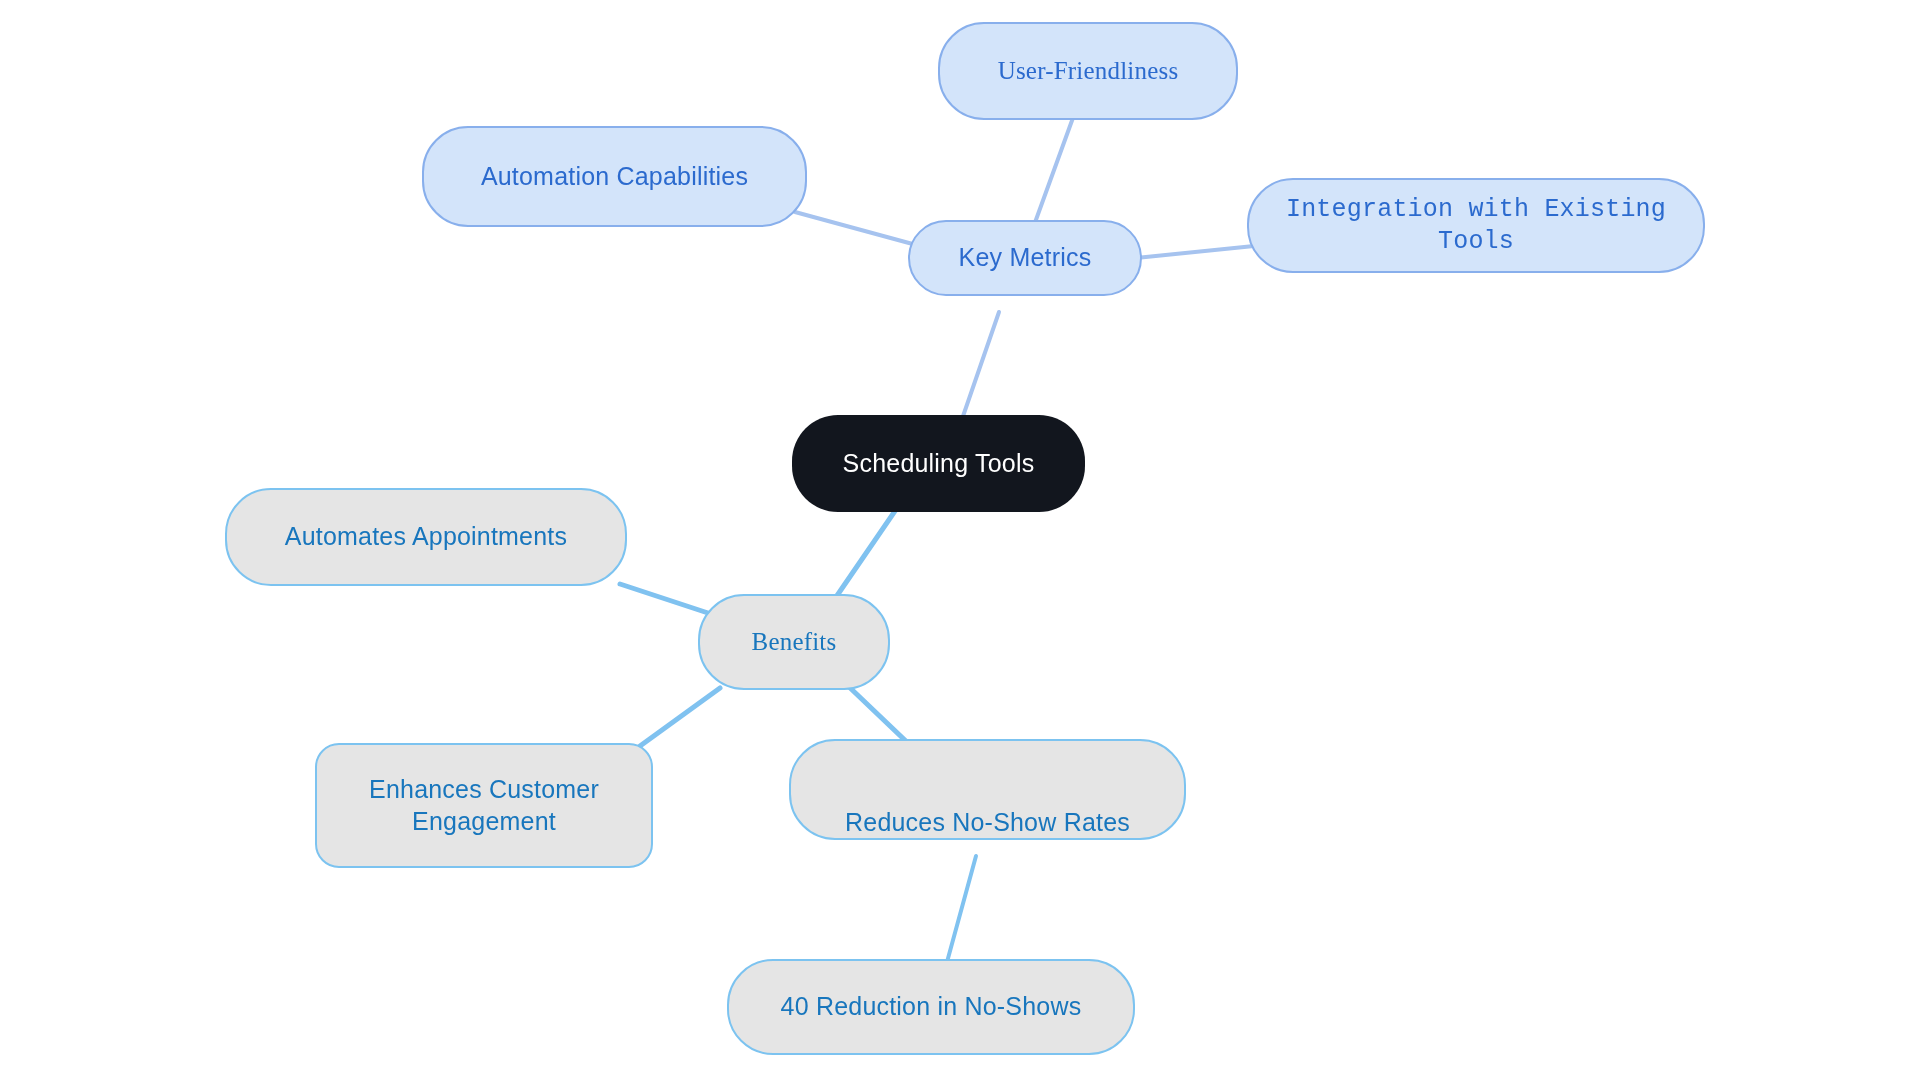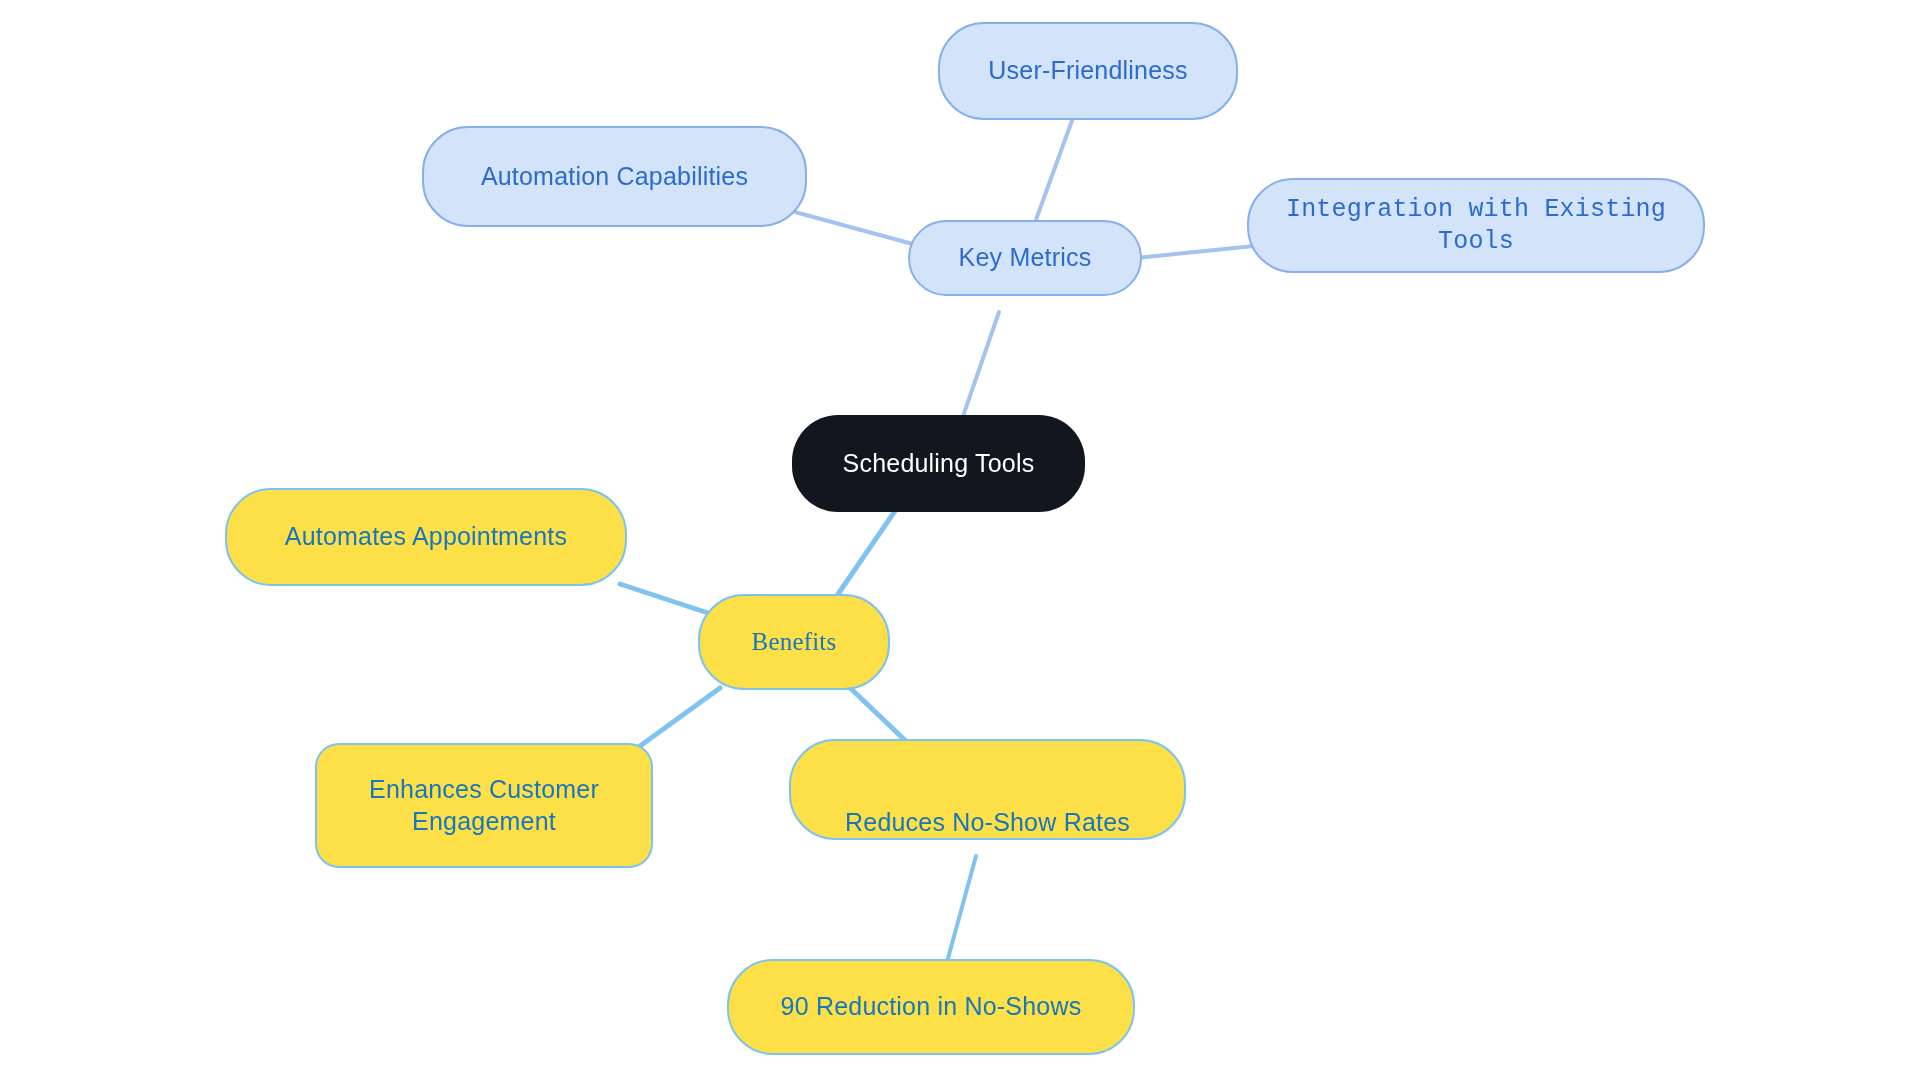--- a/index.html
+++ b/index.html
@@ -38,31 +38,31 @@
     user-select: none;
   }
   
   .b1 {
     background: #d3e4fa;
     border: 2px solid #88afec;
     color: #2b6ace;
   }
   
   .b2 {
-    background: #fde047;
+    background: #e5e5e5;
     border: 2px solid #7cc3f0;
     color: #1876bd;
   }
   .central {
     background: #12161e;
     border: none;
     color: #ffffff;
   }
   
-  .n-user-friendliness        { left: 938px;  top: 22px;  width: 300px; height: 98px; }
+  .n-user-friendliness        { left: 938px;  top: 22px;  width: 300px; height: 98px; font-family: Liberation Serif, serif; }
   .n-automation-capabilities  { left: 422px;  top: 126px; width: 385px; height: 101px; justify-content: center; }
   .n-integration-tools        { left: 1247px; top: 178px; width: 458px; height: 95px; font-family: Liberation Mono, monospace; }
   .n-key-metrics              { left: 908px;  top: 220px; width: 234px; height: 76px; }
   .n-scheduling-tools         { left: 792px;  top: 415px; width: 293px; height: 97px; }
   .n-automates-appointments   { left: 225px;  top: 488px; width: 402px; height: 98px; }
   .n-benefits                 { left: 698px;  top: 594px; width: 192px; height: 96px; font-family: Liberation Serif, serif; }
   .n-enhances-engagement      { left: 315px;  top: 743px; width: 338px; height: 125px; border-radius: 24px; }
   .n-reduces-no-show          { left: 789px;  top: 739px; width: 397px; height: 101px; align-items: flex-end; }
   .n-reduction-50             { left: 727px;  top: 959px; width: 408px; height: 96px; }
 </style>
@@ -113,16 +113,16 @@
 
   <div class="node b2 n-enhances-engagement">
     <span>Enhances Customer Engagement</span>
   </div>
 
   <div class="node b2 n-reduces-no-show">
     <span>Reduces No-Show Rates</span>
   </div>
 
   <div class="node b2 n-reduction-50">
-    <span>90 Reduction in No-Shows</span>
+    <span>40 Reduction in No-Shows</span>
   </div>
 
 </div>
 
 </body></html>

